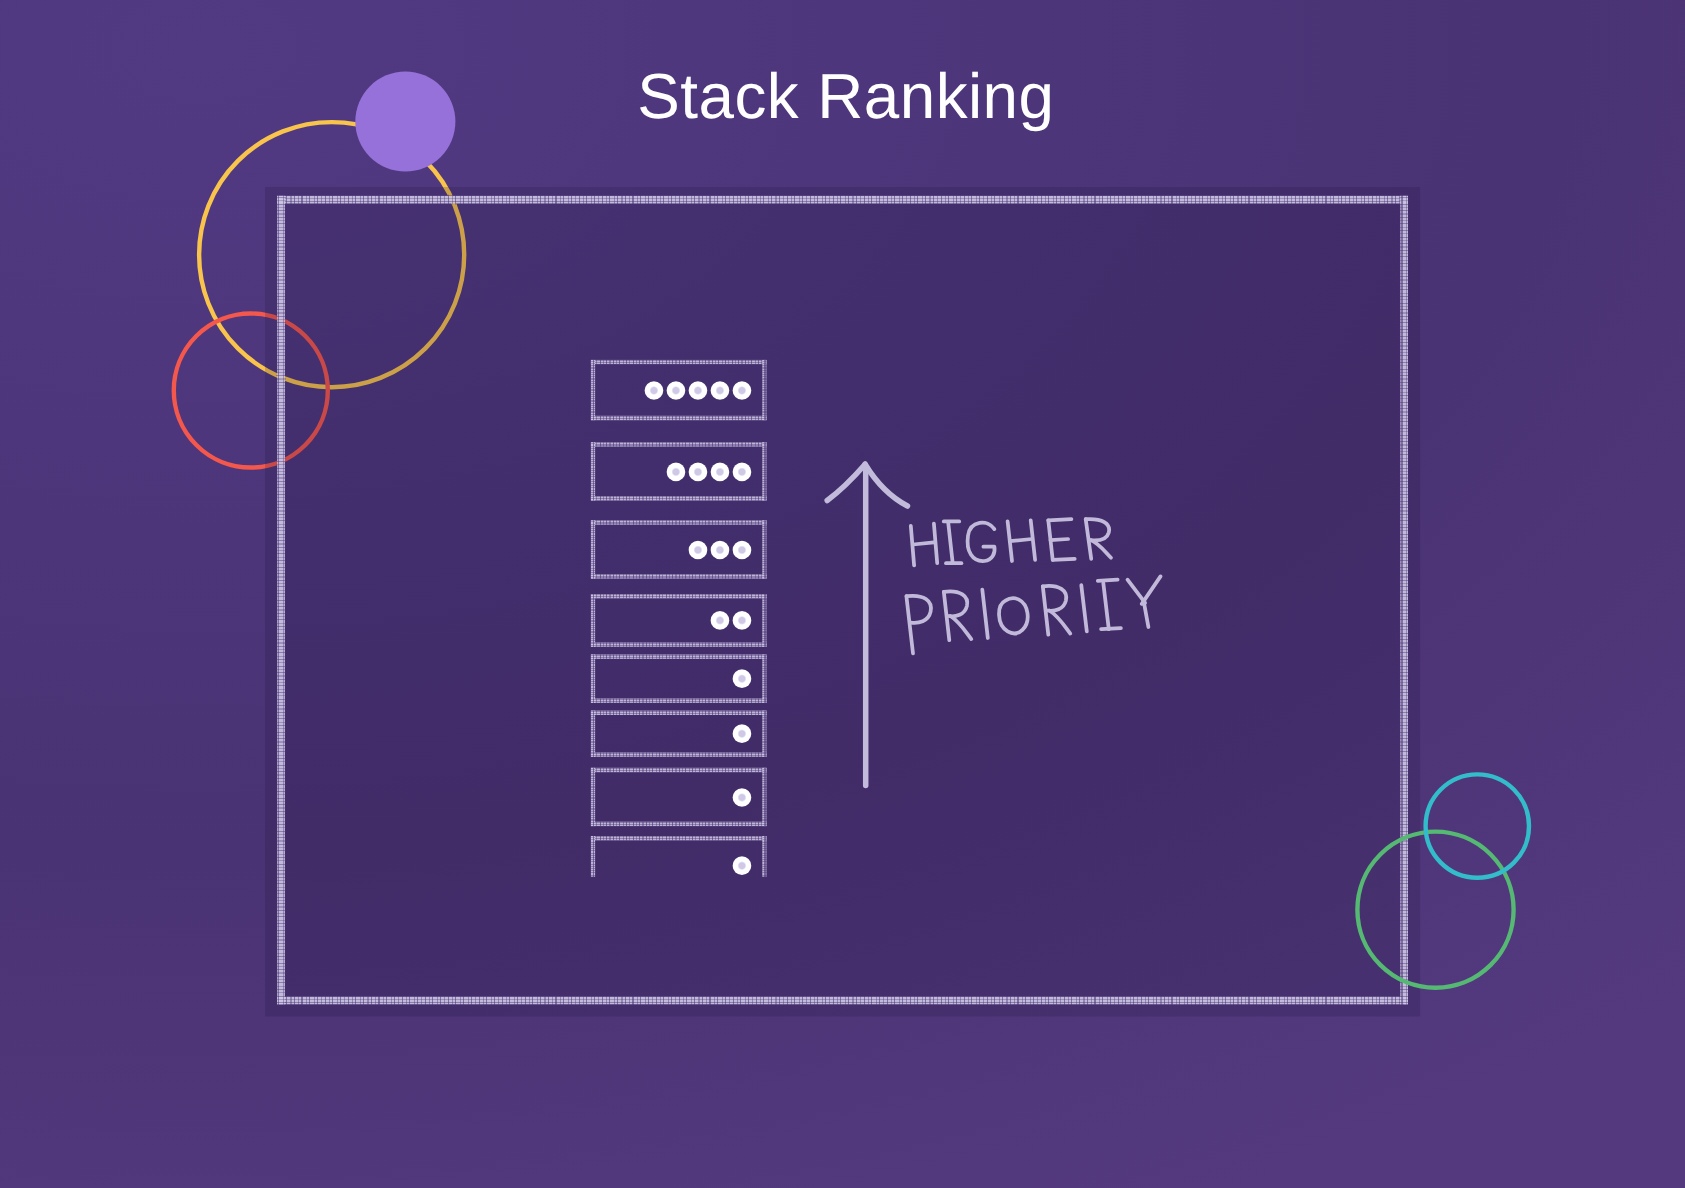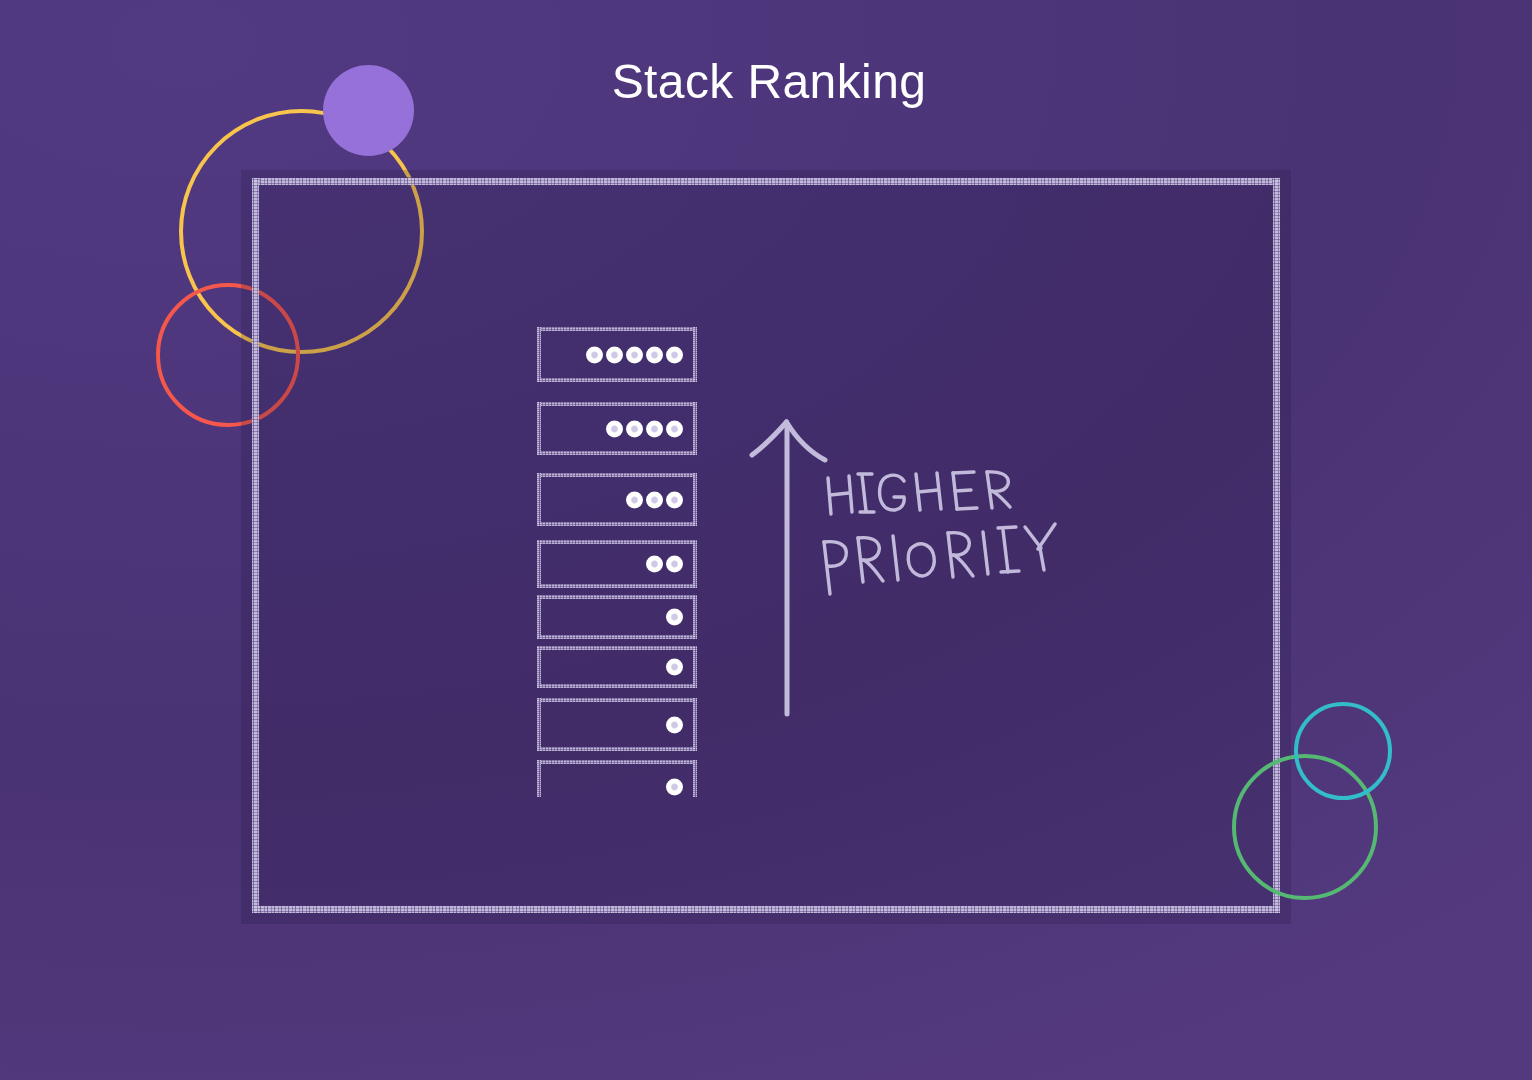--- a/index.html
+++ b/index.html
@@ -25,21 +25,21 @@
   }
 
   
   #title {
     position: absolute;
     left: 0;
     top: 56px;
     width: 1532px;
     text-align: center;
     color: #ffffff;
-    font-size: 48px;
+    font-size: 58px;
     font-weight: 400;
     letter-spacing: 0.4px;
     line-height: 1.1;
     user-select: none;
     padding-left: 6px;
     box-sizing: border-box;
   }
 
   
   .deco {

